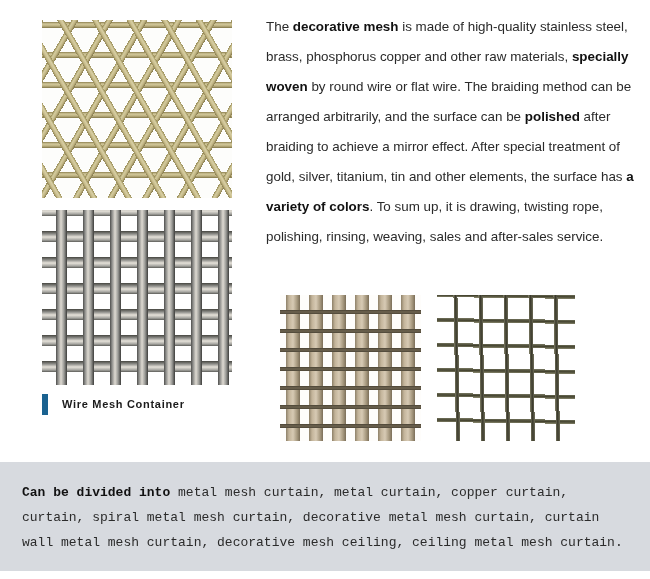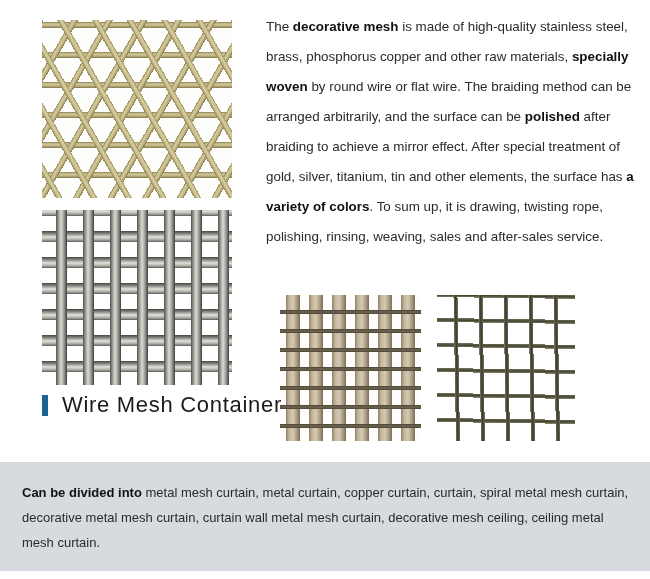--- a/index.html
+++ b/index.html
@@ -114,22 +114,22 @@
     align-items: center;
     gap: 14px;
   }
   #caption-bar {
     width: 6px;
     height: 21px;
     background: #1a6290;
     flex: 0 0 auto;
   }
   #caption-text {
-    font-size: 22px;
-    font-weight: normal;
+    font-size: 11px;
+    font-weight: bold;
     color: #1b1b1b;
     letter-spacing: 0.7px;
     line-height: 1;
     white-space: nowrap;
   }
 
   
   #body-paragraph {
     position: absolute;
     left: 266px;
@@ -175,17 +175,17 @@
 
   <div class="mesh-img" id="mesh-crimped"></div>
 
   <div id="caption-row">
     <div id="caption-bar" style="background: rgb(26, 98, 144);"></div>
     <div id="caption-text">Wire Mesh Container</div>
   </div>
 
   <div id="body-paragraph"><span>The </span><b>decorative mesh</b><span> is made of high-quality stainless steel, brass, phosphorus copper and other raw materials, </span><b>specially woven</b><span> by round wire or flat wire. The braiding method can be arranged arbitrarily, and the surface can be </span><b>polished</b><span> after braiding to achieve a mirror effect. After special treatment of gold, silver, titanium, tin and other elements, the surface has </span><b>a variety of colors</b><span>. To sum up, it is drawing, twisting rope, polishing, rinsing, weaving, sales and after-sales service.</span></div>
 
-  <div id="bottom-banner" style="background: rgb(215, 218, 223);">
+  <div id="bottom-banner" style="background: rgb(215, 218, 223); font-family: Liberation Mono, monospace;">
     <div id="banner-text"><b>Can be divided into</b><span> metal mesh curtain, metal curtain, copper curtain, curtain, spiral metal mesh curtain, decorative metal mesh curtain, curtain wall metal mesh curtain, decorative mesh ceiling, ceiling metal mesh curtain.</span></div>
   </div>
 
 </div>
 
 </body></html>

